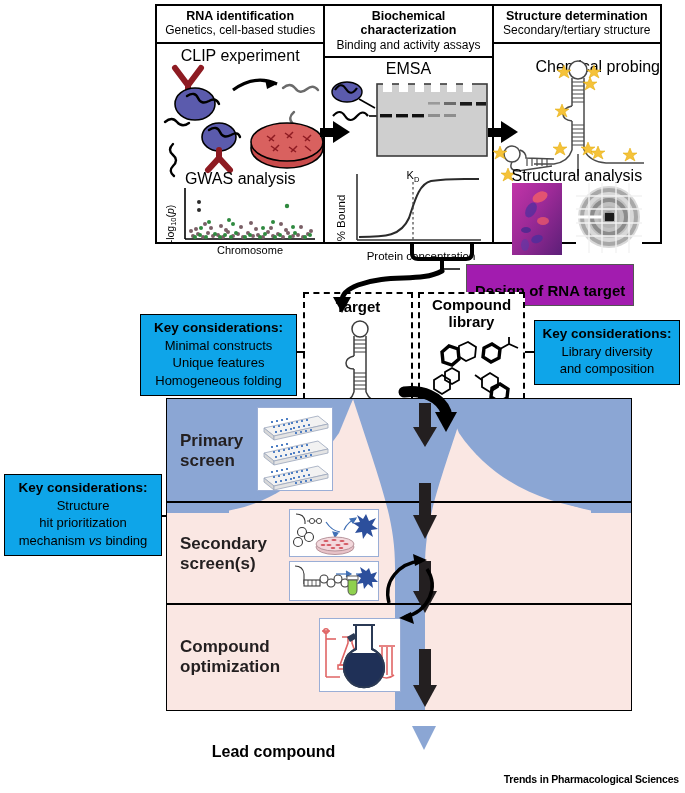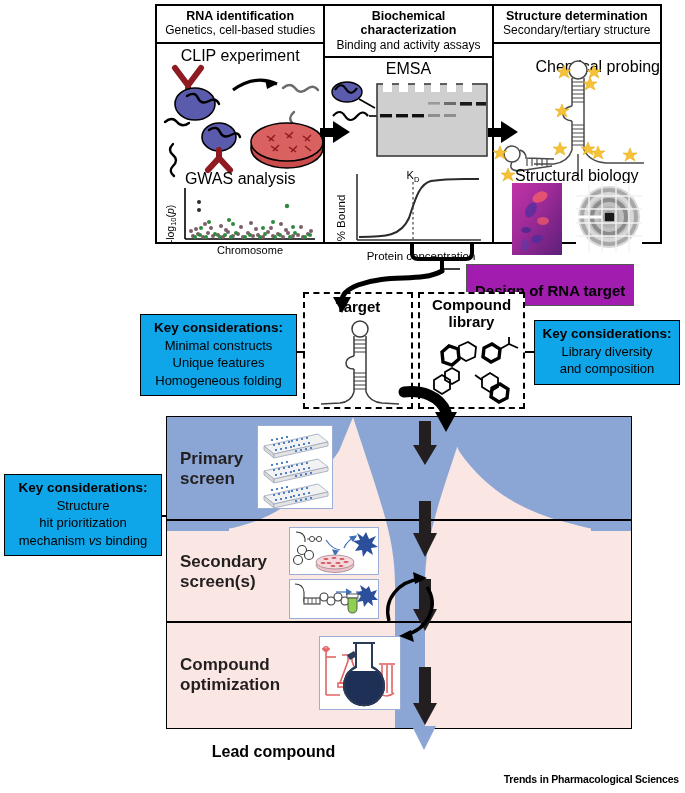--- a/index.html
+++ b/index.html
@@ -31,21 +31,21 @@
         text-align:center;padding:4px 6px 6px;}
   .kbox .kt{font-size:13.5px;font-weight:bold;line-height:1.35;}
   .kbox .kl{font-size:13px;line-height:1.32;}
 
   #design-box{left:466px;top:264px;padding:16px 8px 4px;border:1.8px solid #555;background:#a21caf;}
   #design-box .kt{font-size:15px;font-weight:bold;}
 
   .dashbox{border:2px dashed #000;box-sizing:border-box;background:#fff;}
 
   
-  #funnel-region{left:166px;top:416px;width:466px;height:313px;
+  #funnel-region{left:166px;top:398px;width:466px;height:313px;
                  background:#fae7e3;border:1.5px solid #000;box-sizing:border-box;overflow:hidden;}
   .sep{position:absolute;left:0;width:100%;height:1.5px;background:#000;}
   .stage-label{position:absolute;font-size:17px;font-weight:bold;line-height:1.2;color:#231f20;}
 
   .iconbox{position:absolute;border:1.2px solid #9aaed6;background:#fff;box-sizing:border-box;}
 
   #lead{left:0;top:743px;width:547px;font-size:16px;font-weight:bold;}
   #credit{right:6px;top:773px;font-size:10.5px;font-weight:bold;letter-spacing:-0.2px;}
 
   svg{display:block;overflow:visible;}
@@ -299,21 +299,21 @@
           <polygon points="68,46 70,51 75,51 71,54 73,59 68,56 63,59 65,54 61,51 66,51"></polygon>
           <polygon points="66,84 68,89 73,89 69,92 71,97 66,94 61,97 63,92 59,89 64,89"></polygon>
           <polygon points="94,84 96,89 101,89 97,92 99,97 94,94 89,97 91,92 87,89 92,89"></polygon>
           <polygon points="104,88 106,93 111,93 107,96 109,101 104,98 99,101 101,96 97,93 102,93"></polygon>
           <polygon points="136,90 138,95 143,95 139,98 141,103 136,100 131,103 133,98 129,95 134,95"></polygon>
           <polygon points="6,88 8,93 13,93 9,96 11,101 6,98 1,101 3,96 -1,93 4,93"></polygon>
           <polygon points="14,110 16,115 21,115 17,118 19,123 14,120 9,123 11,118 7,115 12,115"></polygon>
         </g>
       </svg>
 
-      <div class="sublabel" style="top:123px;">Structural biology</div>
+      <div class="sublabel" style="top:123px;">Structural analysis</div>
 
       <svg class="abs" style="left:18px;top:139px;" width="50" height="72">
         <defs>
           <linearGradient id="crys" x1="0" y1="0" x2="1" y2="1">
             <stop offset="0%" stop-color="#c234a8"></stop>
             <stop offset="45%" stop-color="#9c2a97"></stop>
             <stop offset="100%" stop-color="#5c1f78"></stop>
           </linearGradient>
         </defs>
         <rect width="50" height="72" fill="url(#crys)"></rect>

